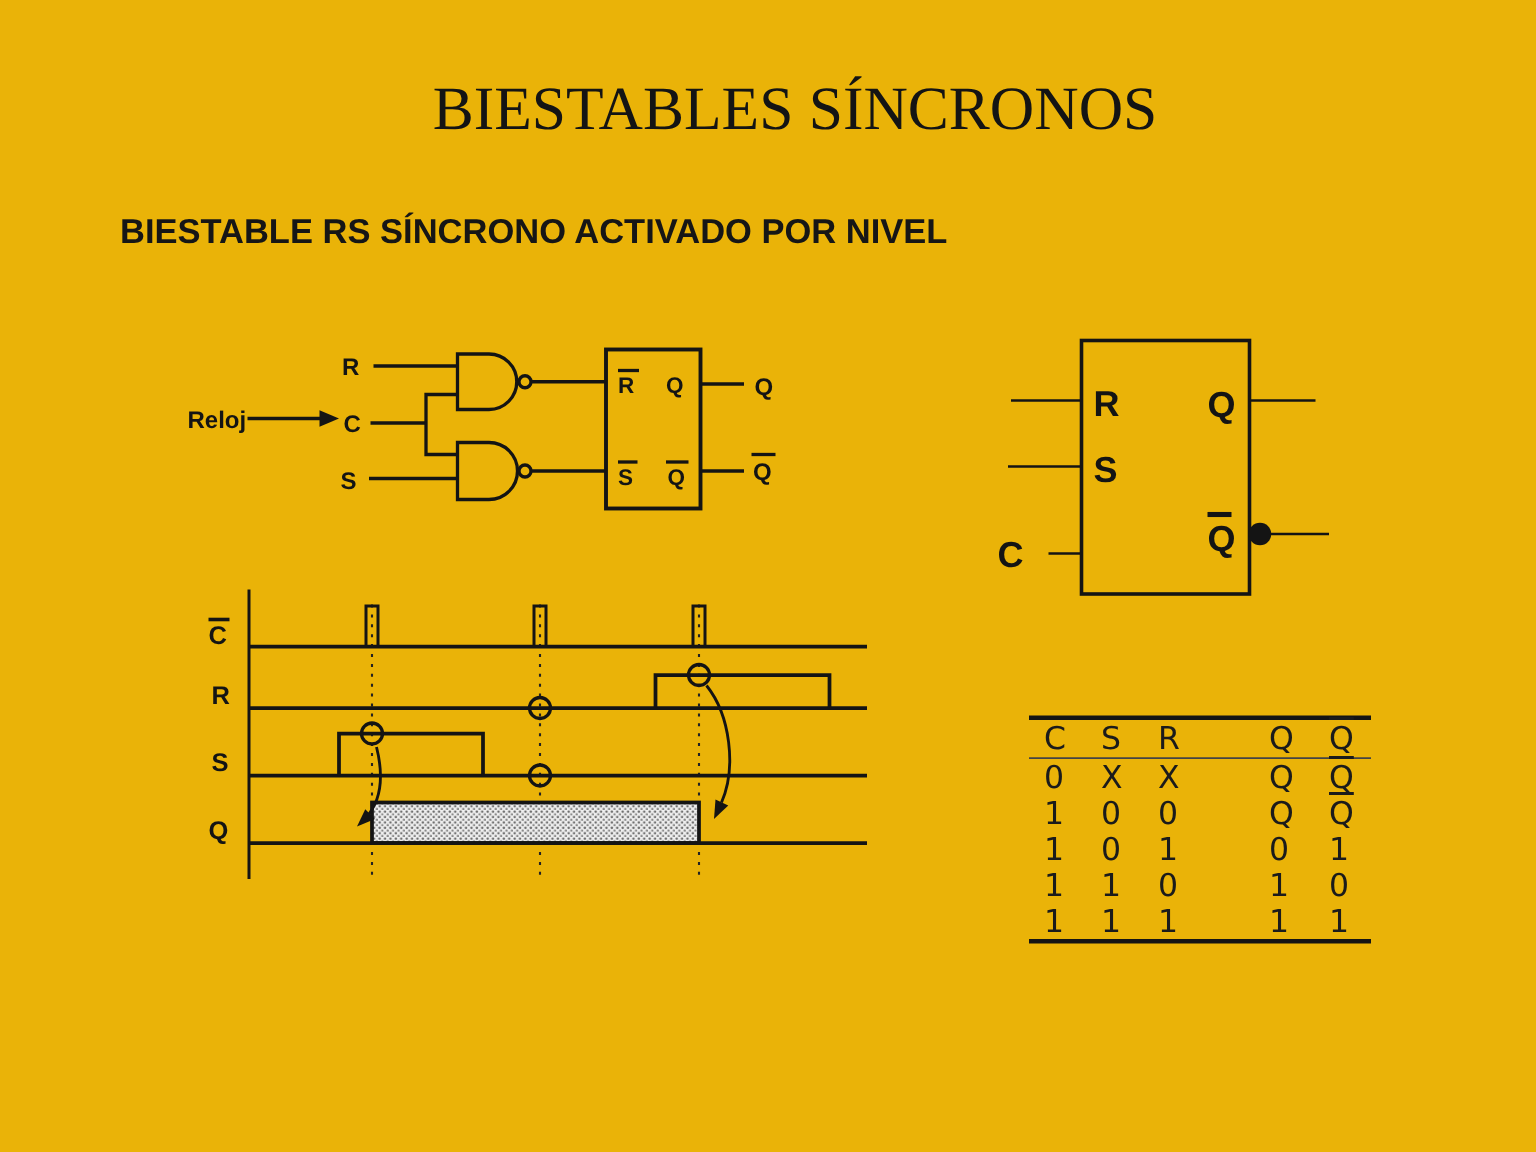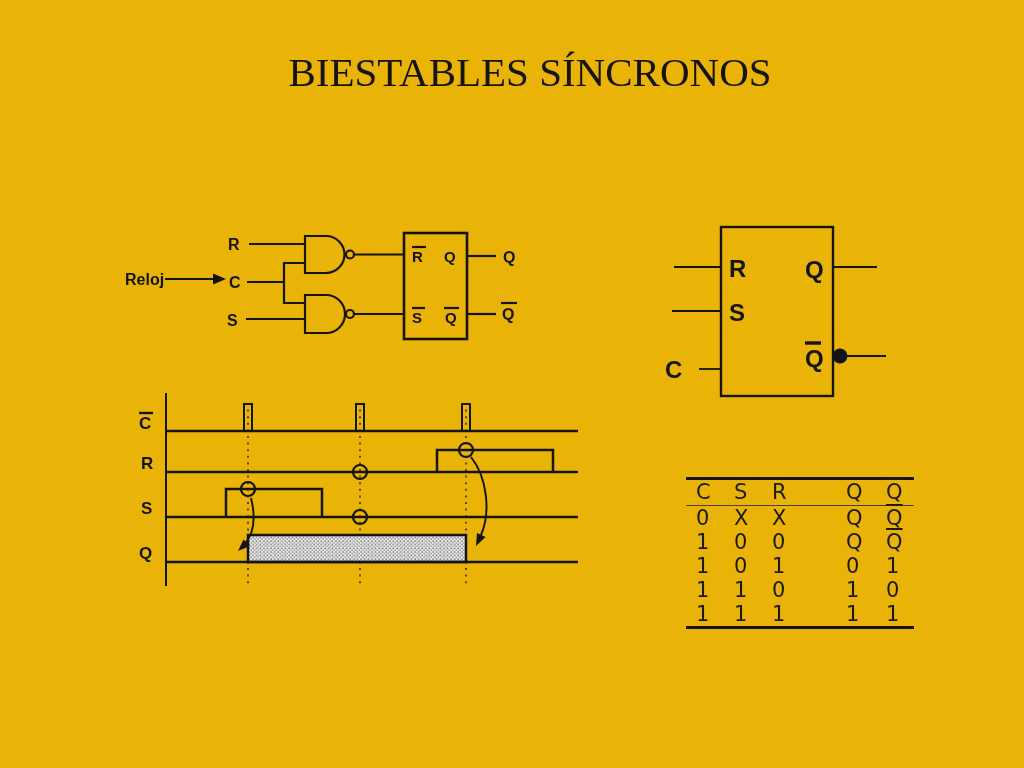--- a/index.html
+++ b/index.html
@@ -33,20 +33,21 @@
   .truth-table td { text-align:left; height:24px; line-height:24px; padding:0; }
   .truth-table .c0 { padding-left:10px; }
   .ov { text-decoration:overline; text-decoration-thickness:2px; }
 </style>
 </head>
 <body>
 
 <div class="slide">
 
   <div class="title">BIESTABLES SÍNCRONOS</div>
+  <div class="subtitle">BIESTABLE RS SÍNCRONO ACTIVADO POR NIVEL</div>
 
   <svg style="left:110px; top:225px;" width="420" height="125" viewBox="110 225 420 125">
     <g stroke="#141414" stroke-width="2.2" fill="none">
 
       <line x1="165" y1="279" x2="214" y2="279"></line>
       <polygon points="213,273.5 226,279 213,284.5" fill="#141414" stroke="none"></polygon>
 
       <line x1="249" y1="244" x2="305" y2="244"></line>
       <line x1="247" y1="282" x2="284" y2="282"></line>
       <path d="M305,263 H284 V303 H305"></path>

